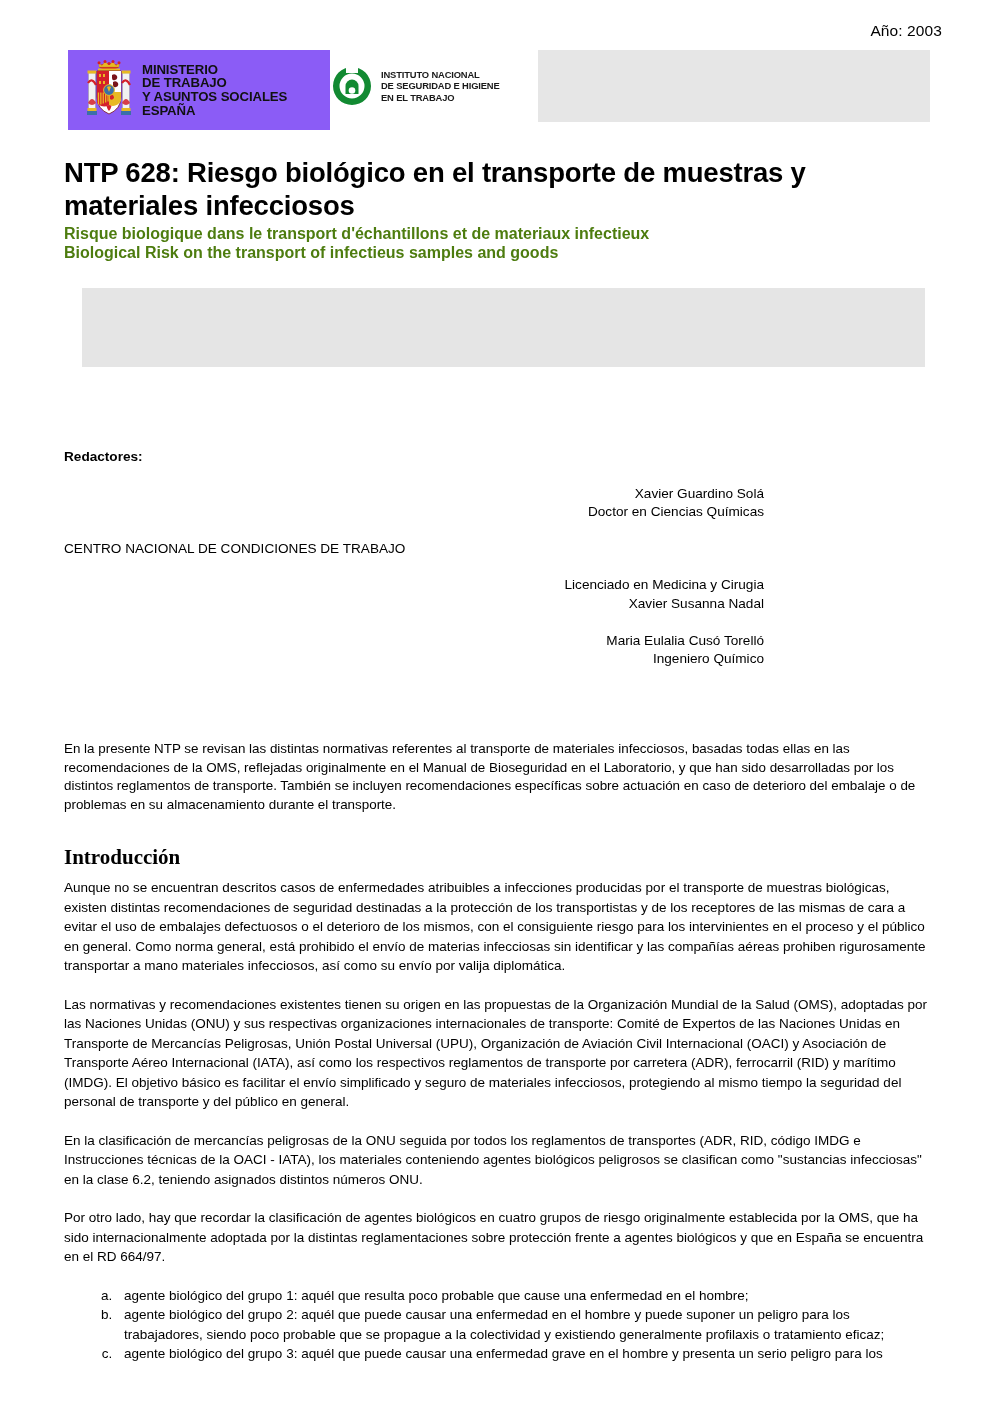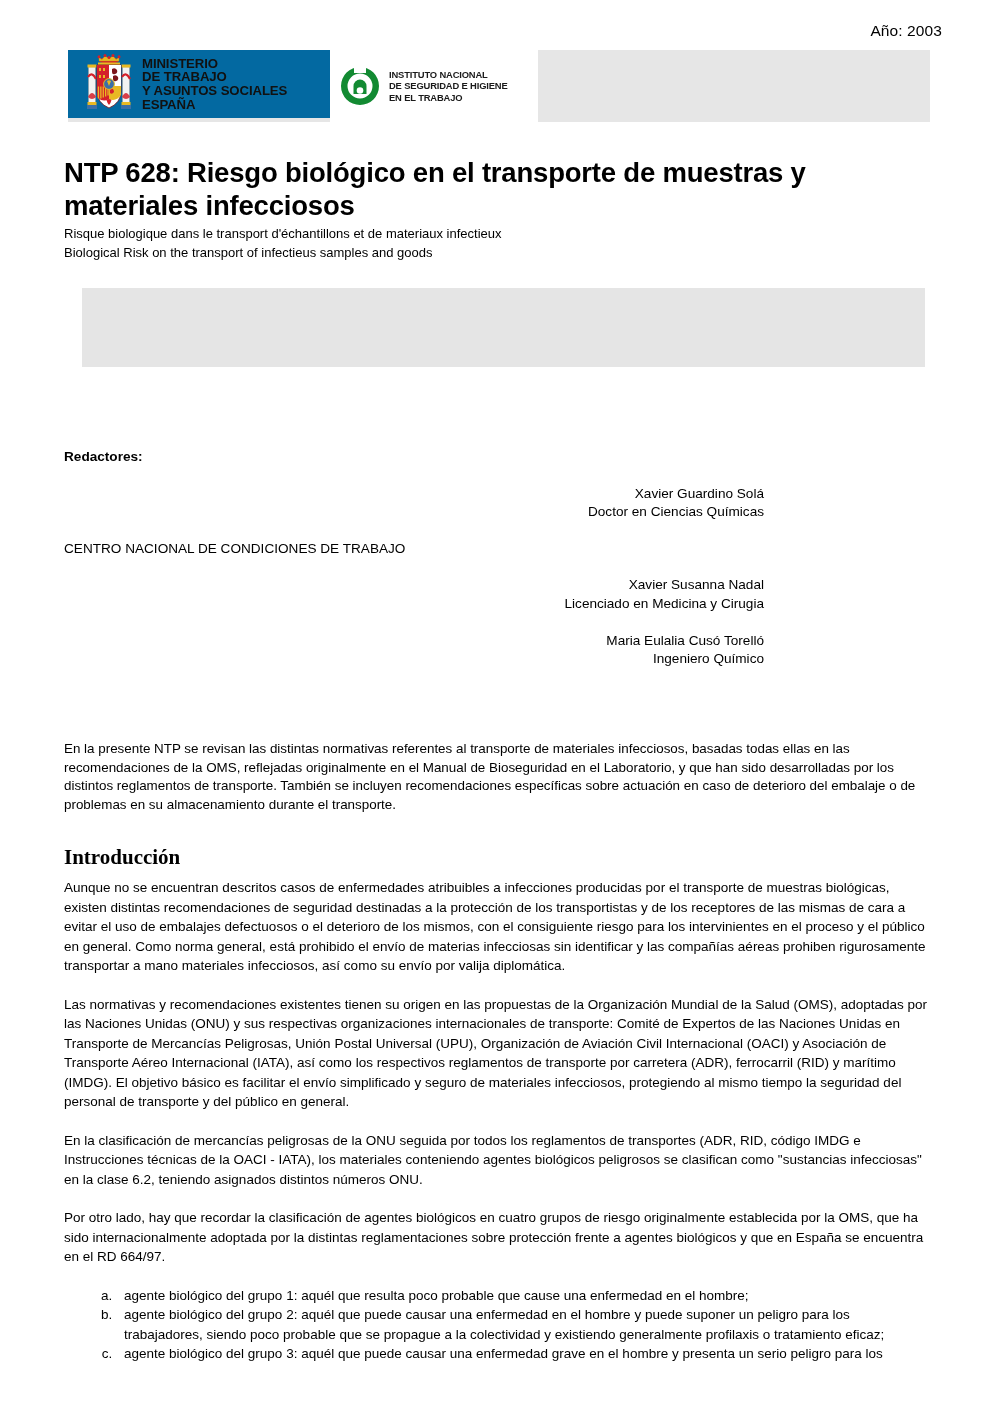--- a/index.html
+++ b/index.html
@@ -36,22 +36,22 @@
     width: 862px;
     height: 72px;
     background: #e6e6e6;
     display: flex;
     align-items: stretch;
   }
 
   
   .logo-ministerio {
     width: 262px;
-    height: 68px;
-    background: #0369a1;
+    height: 80px;
+    background: #8b5cf6;
     display: flex;
     align-items: center;
     padding-left: 18px;
     flex: 0 0 auto;
   }
   .coat-of-arms {
     width: 46px;
     height: 62px;
     flex: 0 0 auto;
     position: relative;
@@ -67,21 +67,20 @@
   }
   .ministerio-text span { display: block; white-space: nowrap; }
 
   
   .logo-insht {
     width: 208px;
     height: 72px;
     background: #ffffff;
     display: flex;
     align-items: center;
-    padding-left: 8px;
     flex: 0 0 auto;
   }
   .insht-mark {
     width: 44px;
     height: 44px;
     flex: 0 0 auto;
   }
   .insht-text {
     margin-left: 7px;
     font-size: 9.4px;
@@ -106,23 +105,24 @@
     letter-spacing: -0.2px;
     color: #000;
   }
 
   
   .subtitles {
     position: absolute;
     left: 64px;
     top: 225px;
     width: 860px;
-    font-size: 13px;
+    font-size: 16px;
     line-height: 18.5px;
-    color: #000000;
+    color: #4d7c0f;
+    font-weight: bold;
   }
   .subtitles div { white-space: nowrap; }
 
   
   .image-placeholder {
     position: absolute;
     left: 82px;
     top: 288px;
     width: 843px;
     height: 79px;
@@ -293,22 +293,22 @@
   <div class="label">Redactores:</div>
 
   <div class="grp">
     <div>Xavier Guardino Solá</div>
     <div>Doctor en Ciencias Químicas</div>
   </div>
 
   <div class="org">CENTRO NACIONAL DE CONDICIONES DE TRABAJO</div>
 
   <div class="grp">
+    <div>Licenciado en Medicina y Cirugia</div>
     <div>Xavier Susanna Nadal</div>
-    <div>Licenciado en Medicina y Cirugia</div>
   </div>
 
   <div class="grp">
     <div>Maria Eulalia Cusó Torelló</div>
     <div>Ingeniero Químico</div>
   </div>
 
 </div>
 
 <div class="abstract">En la presente NTP se revisan las distintas normativas referentes al transporte de materiales infecciosos, basadas todas ellas en las recomendaciones de la OMS, reflejadas originalmente en el Manual de Bioseguridad en el Laboratorio, y que han sido desarrolladas por los distintos reglamentos de transporte. También se incluyen recomendaciones específicas sobre actuación en caso de deterioro del embalaje o de problemas en su almacenamiento durante el transporte.</div>

